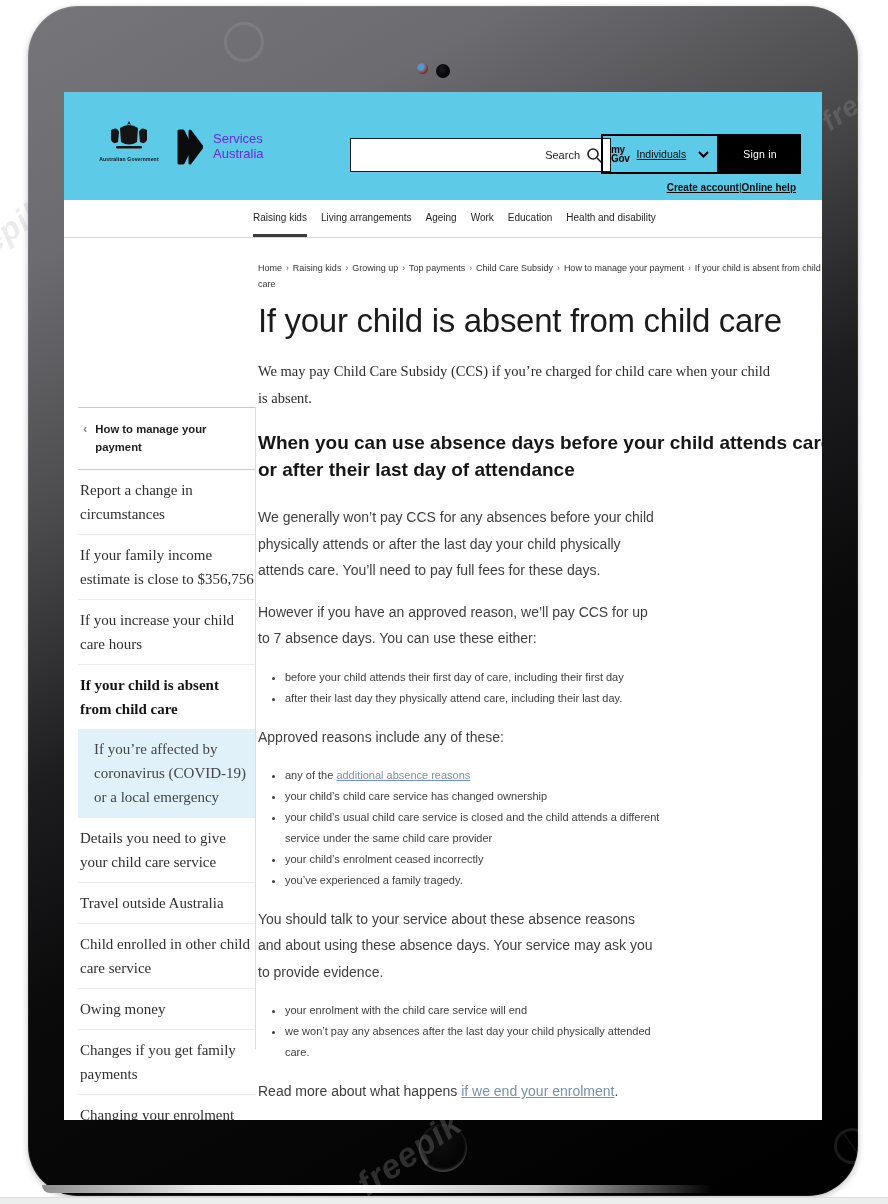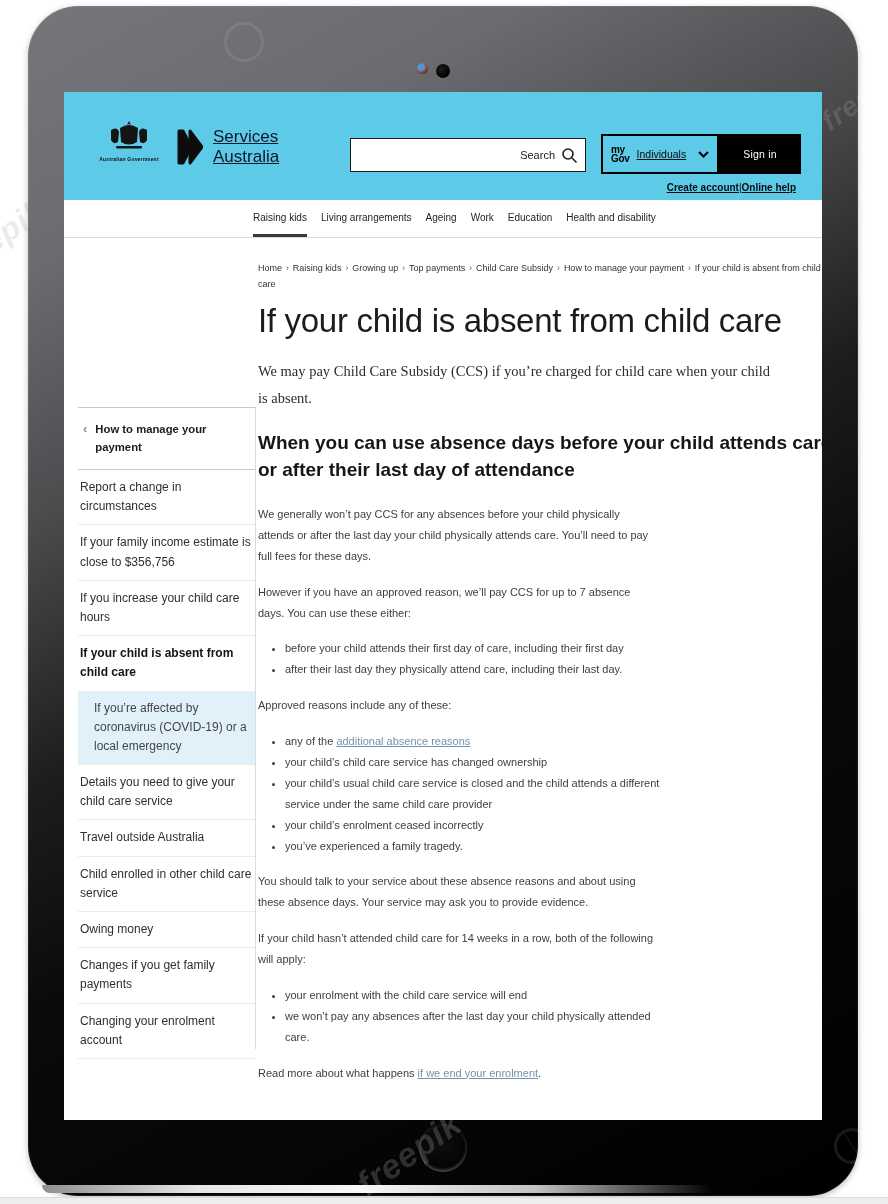--- a/index.html
+++ b/index.html
@@ -49,23 +49,23 @@
   .screen{
     position:absolute;left:36px;top:86px;width:758px;height:1028px;background:#fff;overflow:hidden;
   }
 
   
   .site-header{position:absolute;left:0;top:0;width:758px;height:108px;background:#5dcbe8;}
   .gov-logo{position:absolute;left:24px;top:28px;width:82px;text-align:center;color:#111;}
   .gov-logo svg{display:block;margin:0 auto 2px;}
   .gov-label{font-size:5px;font-weight:700;white-space:nowrap;letter-spacing:.2px;}
   .sa-logo{position:absolute;left:112px;top:34px;display:flex;align-items:center;gap:10px;}
-  .sa-text{font-size:17px;line-height:1.15;color:#0f172a;font-weight:500;text-decoration:underline;}
-
-  .search-box{position:absolute;left:286px;top:46px;width:236px;height:34px;background:#fff;border:1px solid #1b1b1b;box-sizing:border-box;}
+  .sa-text{font-size:13px;line-height:1.15;color:#6d28d9;font-weight:500;}
+
+  .search-box{position:absolute;left:286px;top:46px;width:261px;height:34px;background:#fff;border:1px solid #1b1b1b;box-sizing:border-box;}
   .search-box input{width:100%;height:100%;border:0;outline:none;background:transparent;
     text-align:right;padding:0 30px 0 8px;box-sizing:border-box;font-size:11px;color:#222;
     font-family:"Liberation Sans", sans-serif;}
   .search-box input::placeholder{color:#222;opacity:1;}
   .search-icon{position:absolute;right:7px;top:8px;}
 
   .mygov-unit{position:absolute;left:537px;top:42px;height:40px;display:flex;}
   .mygov-box{width:118px;border:2px solid #000;box-sizing:border-box;display:flex;align-items:center;gap:7px;padding:0 8px;}
   .mygov-logo{font-size:10px;font-weight:800;line-height:.9;color:#000;letter-spacing:-.3px;}
   .mygov-audience{font-size:10.5px;color:#0b0b0b;flex:1;text-decoration:underline;}
@@ -83,33 +83,33 @@
 
   
   .main{position:absolute;left:194px;top:168px;width:586px;}
   .breadcrumb{font-size:9px;color:#333;line-height:1.8;max-width:566px;margin:0 0 8px;}
   .breadcrumb a{color:#333;text-decoration:none;text-align:center;}
   .crumb-sep{color:#555;margin:0 4px;font-size:8.5px;}
   h1.page-title{font-size:33px;font-weight:400;color:#1b1b1b;line-height:1.27;letter-spacing:-.3px;
     margin:4px 0 16px;max-width:575px;}
   .intro{font-size:14.5px;color:#2c2c2c;line-height:1.85;max-width:522px;margin:0 0 18px;font-family:Liberation Serif, serif;}
   h2.section-heading{font-size:19px;font-weight:700;color:#161616;line-height:1.42;margin:2px 0 20px;max-width:584px;}
-  .content p{font-size:11px;color:#3e3e3e;line-height:1.9;max-width:398px;margin:0 0 15px;}
+  .content p{font-size:14px;color:#3e3e3e;line-height:1.9;max-width:398px;margin:0 0 15px;}
   .content ul{margin:0 0 15px;padding-left:27px;max-width:380px;}
   .content li{font-size:11px;color:#3e3e3e;line-height:1.9;}
   a.inline-link{color:#7492ad;}
 
   
   .sidebar{position:absolute;left:14px;top:315px;width:178px;border-top:1px solid #c9c9c9;}
   .v-divider{position:absolute;left:191px;top:315px;width:1px;height:642px;background:#dcdcdc;}
   .side-back{display:flex;gap:8px;padding:13px 4px 13px 5px;border-bottom:1px solid #c9c9c9;
     font-size:11.3px;font-weight:700;color:#1c1c1c;line-height:1.55;text-decoration:none;}
   .side-back .chev{color:#8d8d8d;font-size:13px;line-height:1.3;}
-  .side-item{display:block;padding:8px 2px;font-size:12px;color:#2f2f2f;line-height:1.6;
-    border-bottom:1px solid #ececec;text-decoration:none;}
+  .side-item{display:block;padding:8px 2px;font-size:15px;color:#2f2f2f;line-height:1.6;
+    border-bottom:1px solid #ececec;text-decoration:none;font-family:Liberation Serif, serif;}
   .side-item.active{font-weight:700;color:#141414;border-bottom:0;}
   .side-item.sub{background:#e0f1f9;padding-left:16px;color:#454545;}
 </style>
 </head>
 <body>
 
 <div>
   <div class="wm wm-left">epik</div>
 
   <div class="tablet">
@@ -218,21 +218,20 @@
           </ul>
           <p>Approved reasons include any of these:</p>
           <ul>
             <li><span>any of the </span><a href="#" class="inline-link">additional absence reasons</a></li>
             <li>your child’s child care service has changed ownership</li>
             <li>your child’s usual child care service is closed and the child attends a different service under the same child care provider</li>
             <li>your child’s enrolment ceased incorrectly</li>
             <li>you’ve experienced a family tragedy.</li>
           </ul>
           <p>You should talk to your service about these absence reasons and about using these absence days. Your service may ask you to provide evidence.</p>
-          <p>If your child hasn’t attended child care for 14 weeks in a row, both of the following will apply:</p>
           <ul>
             <li>your enrolment with the child care service will end</li>
             <li>we won’t pay any absences after the last day your child physically attended care.</li>
           </ul>
           <p><span>Read more about what happens </span><a href="#" class="inline-link">if we end your enrolment</a><span>.</span></p>
         </div>
       </div>
 
     </div>
 

